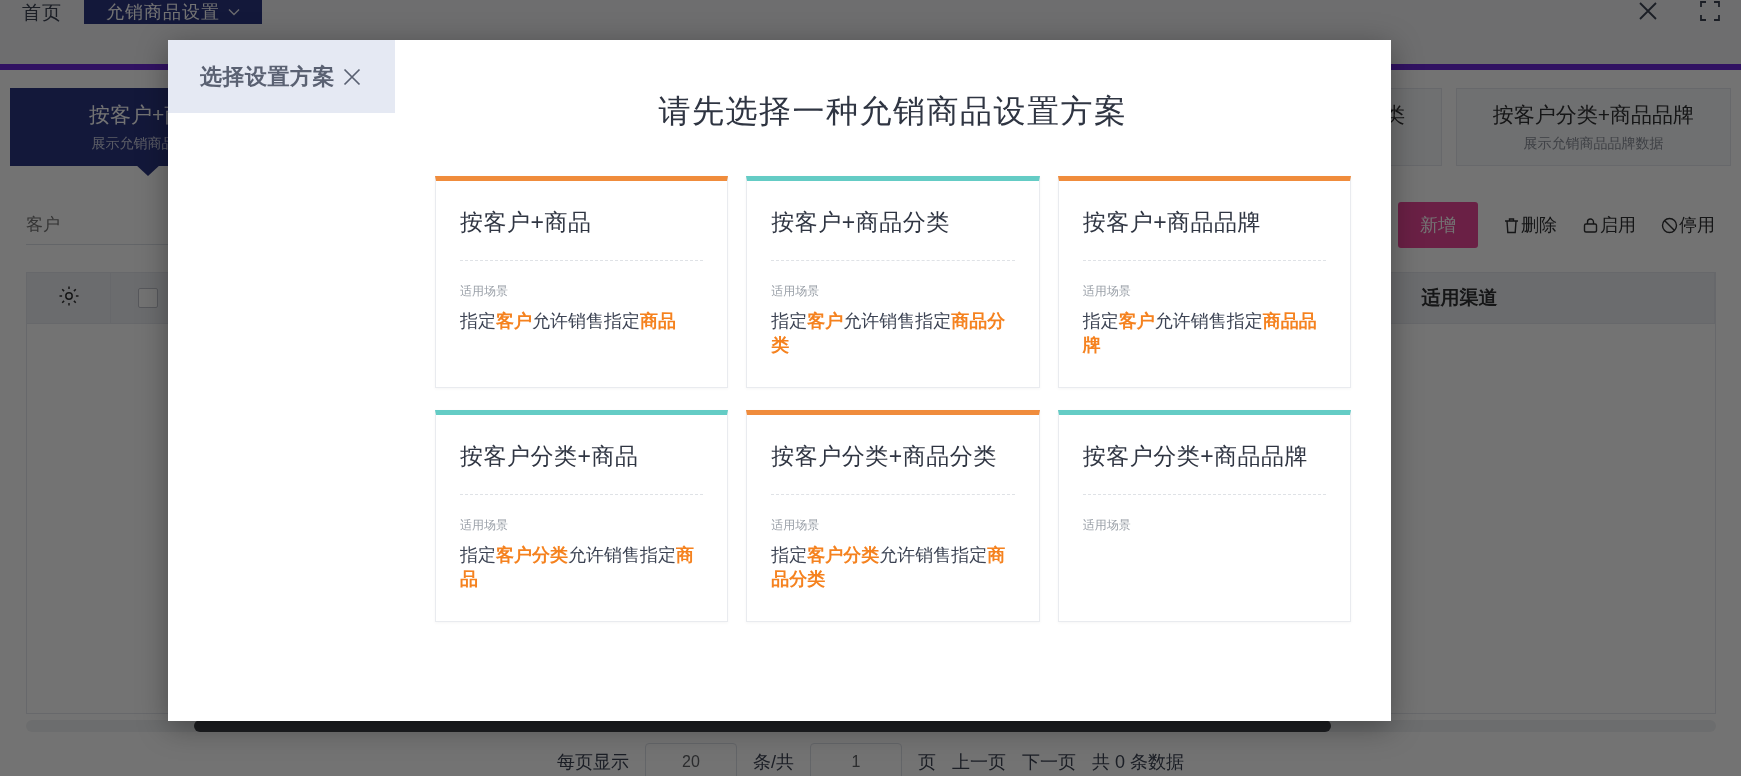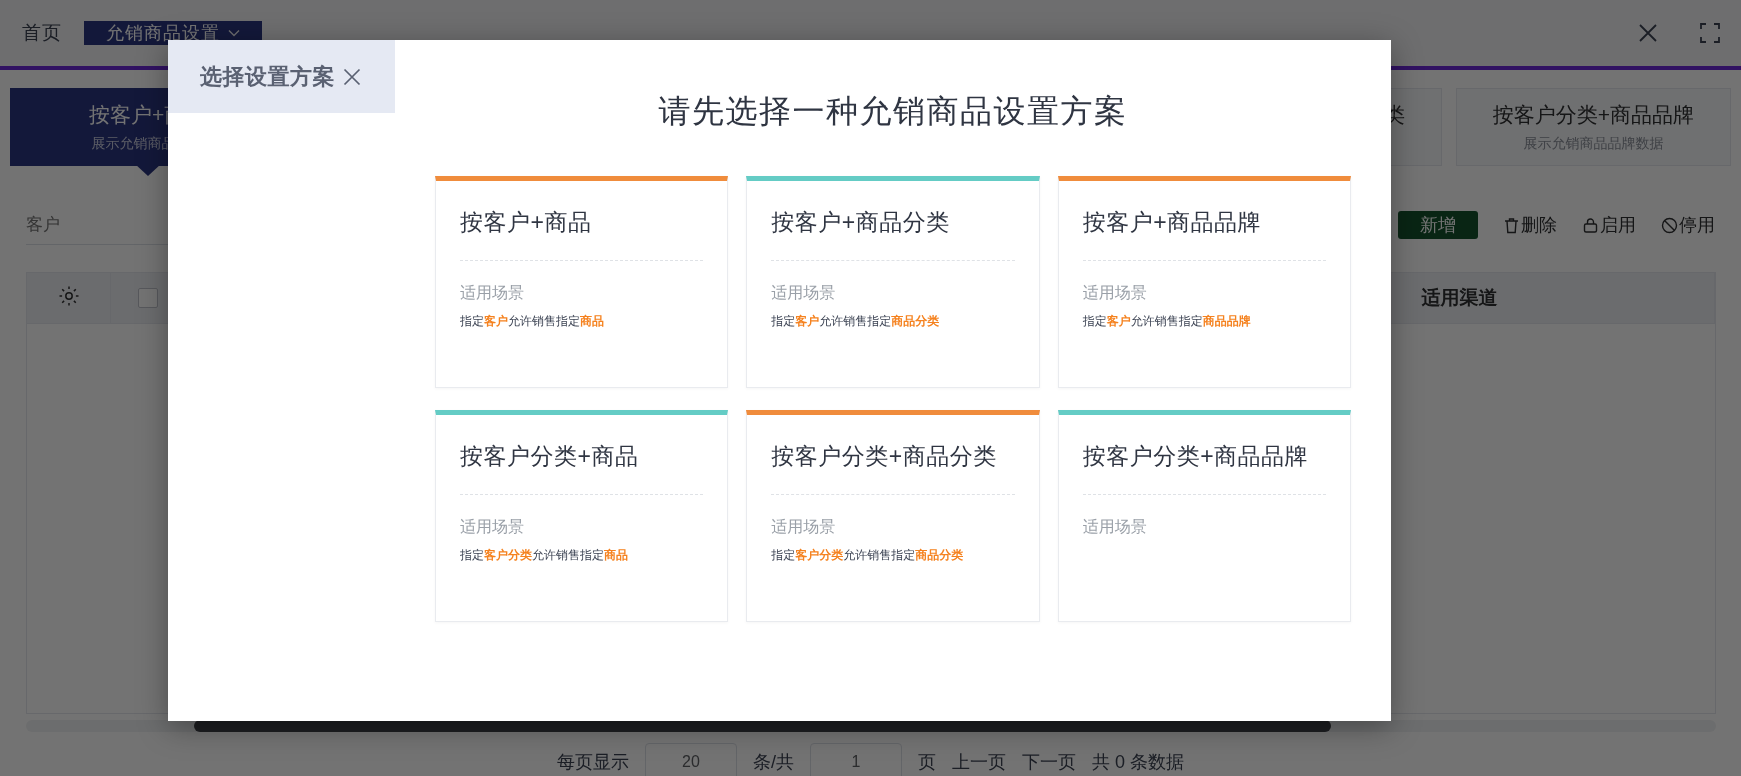--- a/index.html
+++ b/index.html
@@ -10,22 +10,22 @@
     background: #ffffff;
   }
 
   #app { position: relative; width: 1741px; height: 776px; overflow: hidden; background: #fff; }
 
   
   .bg-layer { position: absolute; inset: 0; }
 
   .topbar {
     position: absolute; top: 0; left: 0; width: 1741px; height: 70px;
-    background: #f3f4f7; border-bottom: 4px solid #6d28d9;
-    display: flex; align-items: center;
+    background: #f3f4f7; border-bottom: 6px solid #6d28d9;
+    display: flex; align-items: flex-start;
   }
   .tb-home {
     width: 84px; display: flex; align-items: center; justify-content: center;
     font-size: 19px; color: #3c4353; letter-spacing: 1px;
   }
   .tb-tab {
     min-width: 168px; padding: 0 22px;
     background: #2b3580; color: #ffffff;
     display: flex; align-items: center; justify-content: center; gap: 8px;
     font-size: 18px; letter-spacing: 1px;
@@ -69,22 +69,22 @@
   .filter-field .ff-input {
     width: 100%; height: 40px; border: none; border-bottom: 1px solid #dcdfe6;
     font-size: 17px; color: #909399; background: transparent; outline: none;
     font-family: inherit;
   }
   .toolbar-actions {
     position: absolute; top: 196px; right: 26px; height: 58px;
     display: flex; align-items: center; gap: 24px;
   }
   .btn-primary {
-    background: #14532d; color: #fff; border: none; border-radius: 3px;
-    height: 28px; padding: 0 22px; font-size: 18px; font-family: inherit; cursor: pointer;
+    background: #ec4899; color: #fff; border: none; border-radius: 3px;
+    height: 46px; padding: 0 22px; font-size: 18px; font-family: inherit; cursor: pointer;
   }
   .btn-text {
     display: flex; align-items: center; 
     font-size: 18px; color: #303133; background: none; border: none;
     font-family: inherit; cursor: pointer;
   }
   .btn-text svg { display: block; }
 
   
   .table-head {
@@ -173,22 +173,22 @@
     border-top: 5px solid #f08c3c;
     height: 212px; padding: 26px 24px 0 24px;
     cursor: pointer; position: relative;
     box-shadow: 0 1px 3px rgba(0,0,0,.04);
   }
   .scheme-card.accent-teal { border-top-color: #64ccc5; }
   .card-title { font-size: 23px; color: #2f3542; letter-spacing: .5px; }
   .card-divider {
     margin-top: 22px; border-top: 1px dashed #dfe2e6; height: 0;
   }
-  .card-scene-label { margin-top: 22px; font-size: 16px; color: #9aa0a8; }
-  .card-scene-desc  { margin-top: 9px; font-size: 12px; color: #3c4353; }
+  .card-scene-label { margin-top: 22px; font-size: 12px; color: #9aa0a8; }
+  .card-scene-desc  { margin-top: 9px; font-size: 18px; color: #3c4353; }
   .hl { color: #f5821f; font-weight: bold; }
 </style>
 </head>
 <body>
 
 <div id="app">
 
   <div class="bg-layer">
 
     <div class="topbar">

